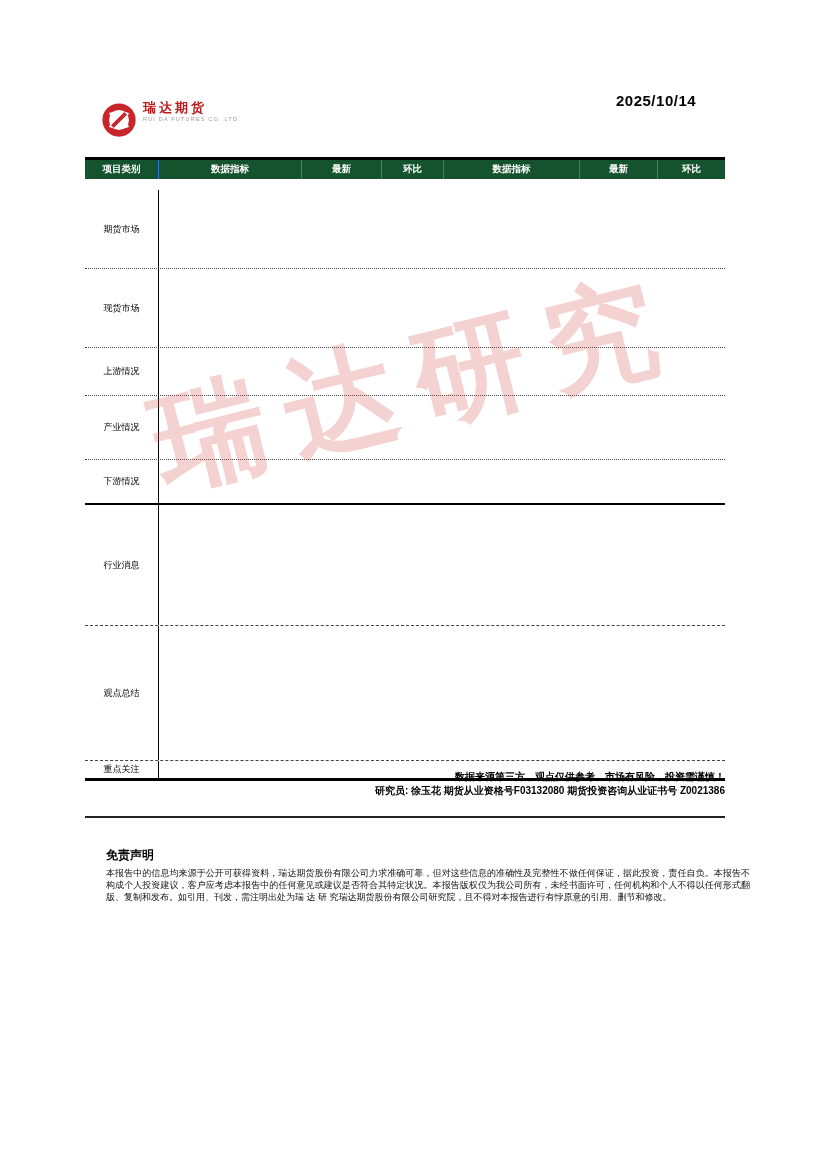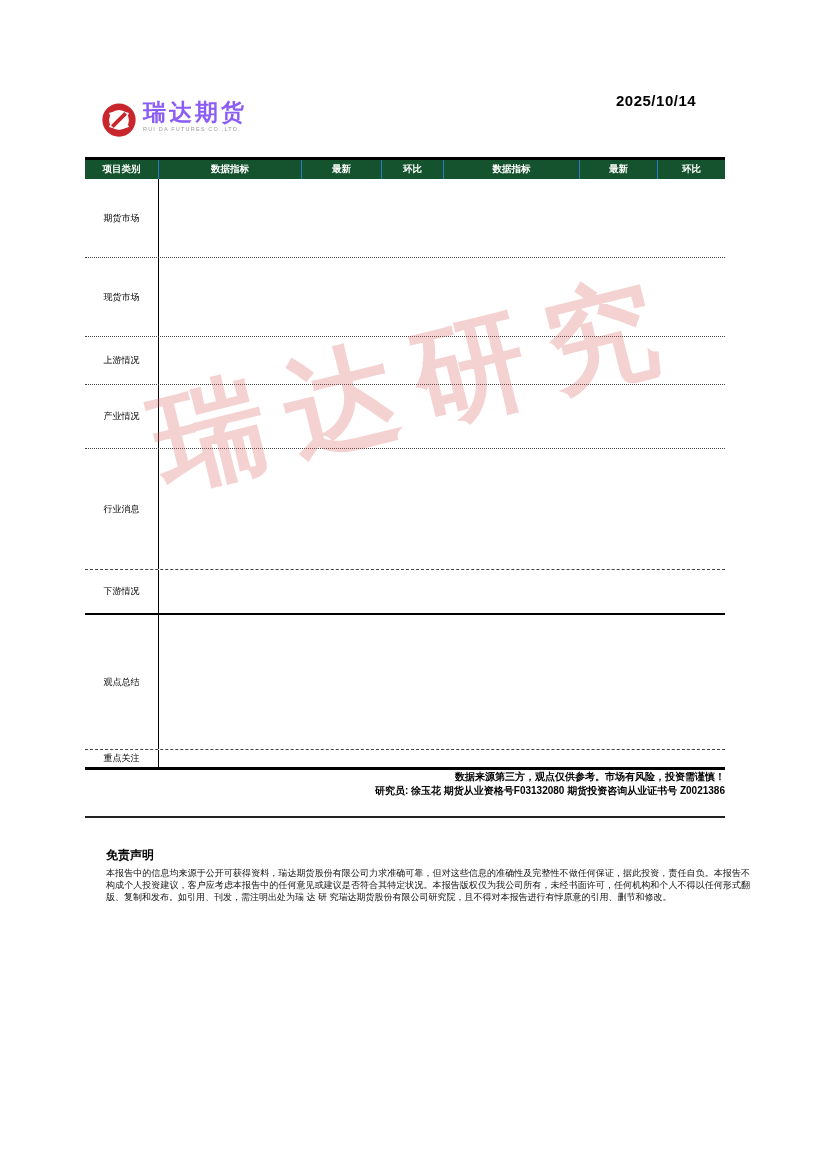--- a/index.html
+++ b/index.html
@@ -2,21 +2,21 @@
 <html><head>
 <meta charset="utf-8">
 <style>
   html,body{margin:0;padding:0;background:#fff;}
   .page{position:relative;width:826px;height:1169px;background:#fff;overflow:hidden;
         font-family:"Liberation Sans","DejaVu Sans",sans-serif;color:#000;}
 
   
   .brand{position:absolute;left:100px;top:101px;display:flex;align-items:flex-start;gap:5px;}
   .brand-text{display:flex;flex-direction:column;line-height:1;}
-  .brand-name{font-size:23px;font-weight:bold;letter-spacing:3px;color:#8b5cf6;}
+  .brand-name{font-size:13px;font-weight:bold;letter-spacing:3px;color:#b91c1c;}
   .brand-sub{font-size:5.5px;color:#9a9a9a;letter-spacing:1.2px;margin-top:3px;}
   .page-title{position:absolute;left:270px;top:106px;width:290px;text-align:center;
               font-size:17px;font-weight:bold;letter-spacing:1px;}
   .page-date{position:absolute;left:616px;top:92px;font-size:15px;font-weight:bold;letter-spacing:.5px;}
 
   
   .watermark{position:absolute;left:148px;top:308px;font-size:112px;font-weight:bold;
              letter-spacing:22px;white-space:nowrap;transform:rotate(-14deg);
              color:rgba(221,106,106,0.30);pointer-events:none;z-index:5;}
 
@@ -72,37 +72,37 @@
     <div class="t-header" style="background: #14532d;">
       <div>项目类别</div>
       <div>数据指标</div>
       <div>最新</div>
       <div>环比</div>
       <div>数据指标</div>
       <div>最新</div>
       <div>环比</div>
     </div>
     <div id="table-sections">
-        <div class="t-section b-dotted" style="height: 79px;">
+        <div class="t-section b-dotted" style="height: 79px; margin-top: 11px;">
           <div class="t-cat">期货市场</div>
         </div>
         <div class="t-section b-dotted" style="height: 79px;">
           <div class="t-cat">现货市场</div>
         </div>
         <div class="t-section b-dotted" style="height: 48px; text-align: center;">
           <div class="t-cat">上游情况</div>
         </div>
         <div class="t-section b-dotted" style="height: 64px;">
           <div class="t-cat">产业情况</div>
         </div>
+        <div class="t-section b-solid" style="height: 45px;">
+          <div class="t-cat">下游情况</div>
+        </div>
         <div class="t-section b-dashed" style="height: 121px;">
           <div class="t-cat">行业消息</div>
-        </div>
-        <div class="t-section b-solid" style="height: 45px;">
-          <div class="t-cat">下游情况</div>
         </div>
         <div class="t-section b-dashed" style="height: 135px;">
           <div class="t-cat">观点总结</div>
         </div>
         <div class="t-section " style="height: 17px;">
           <div class="t-cat">重点关注</div>
         </div>
       </div>
   </div>
 

